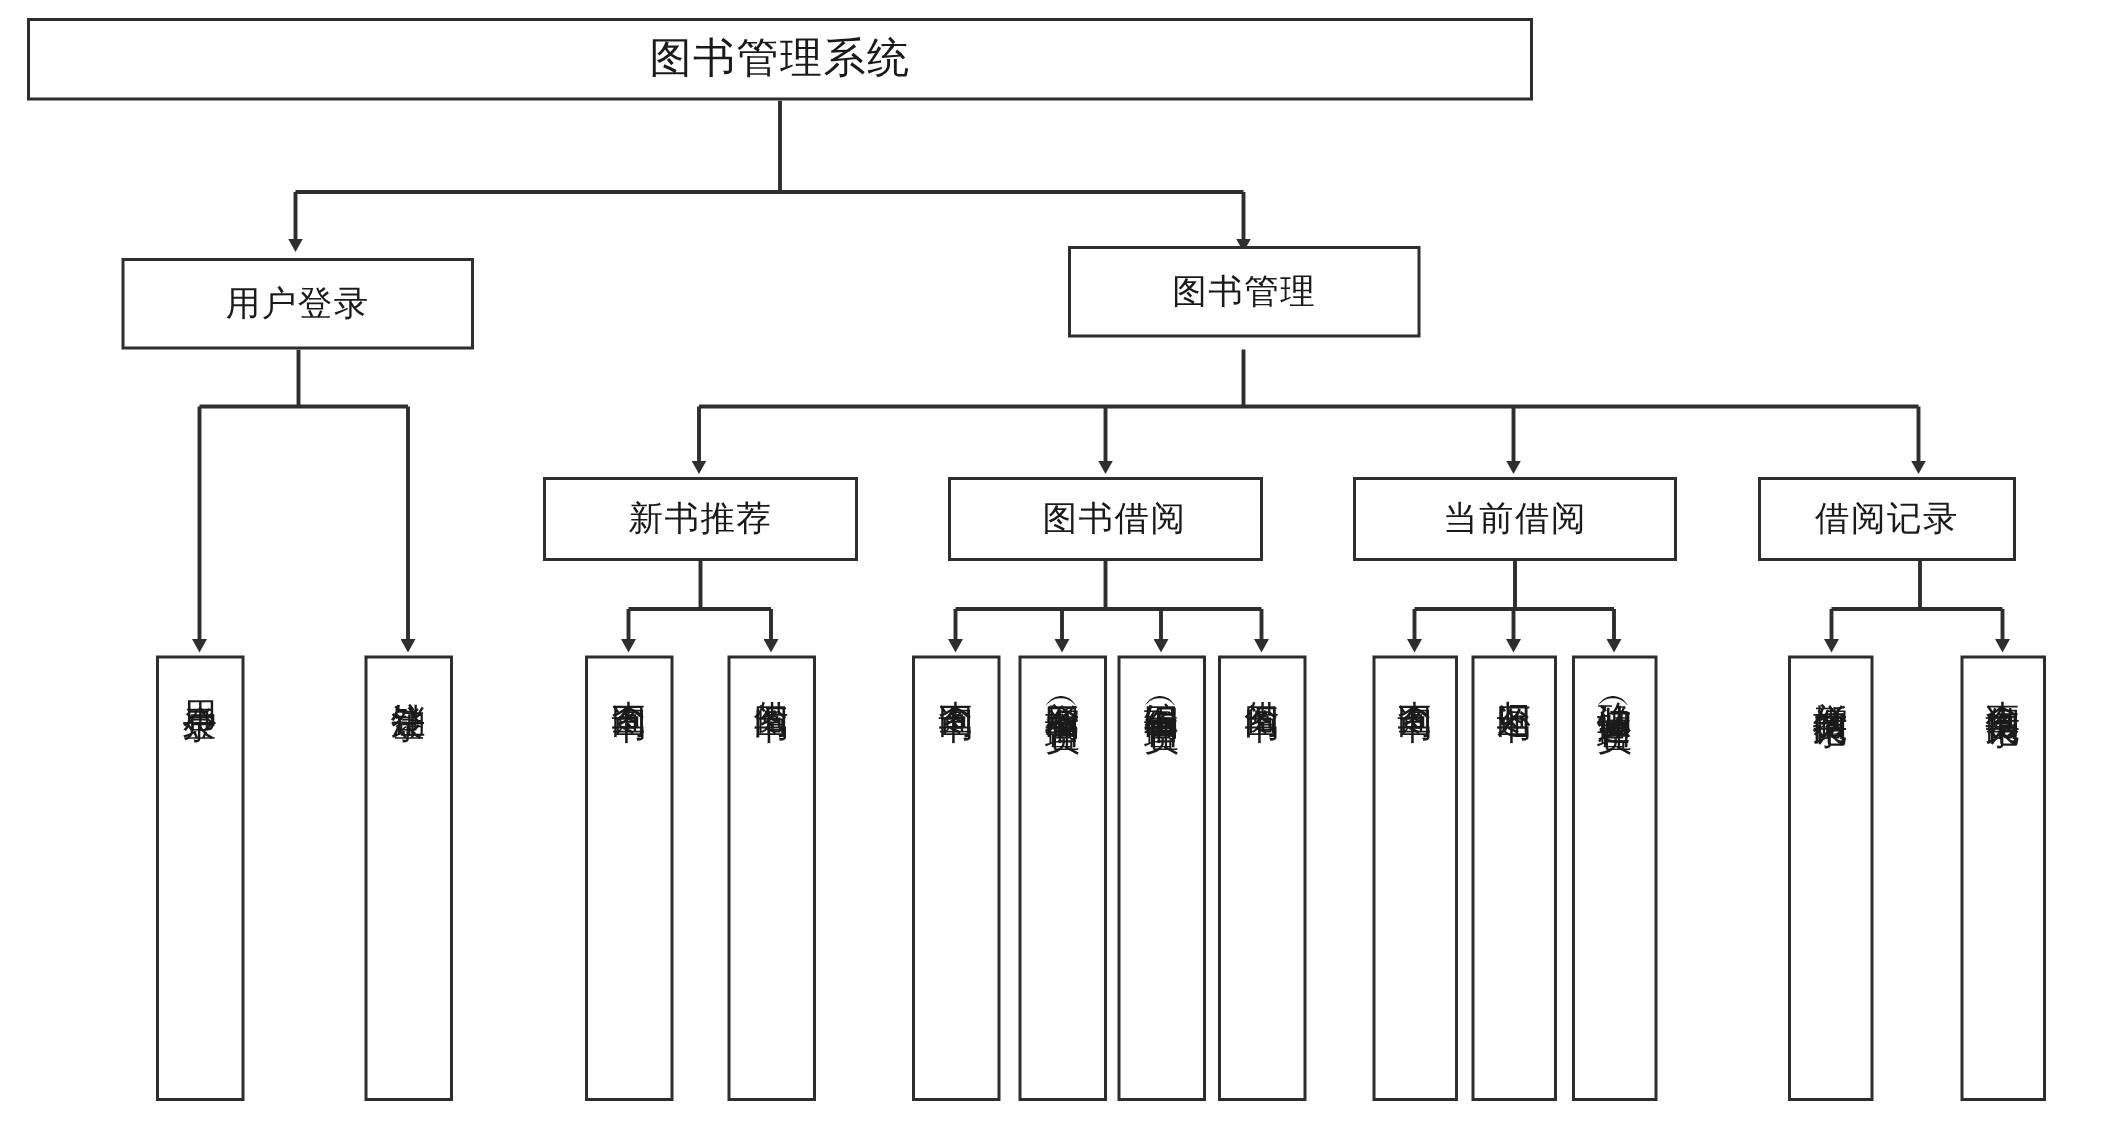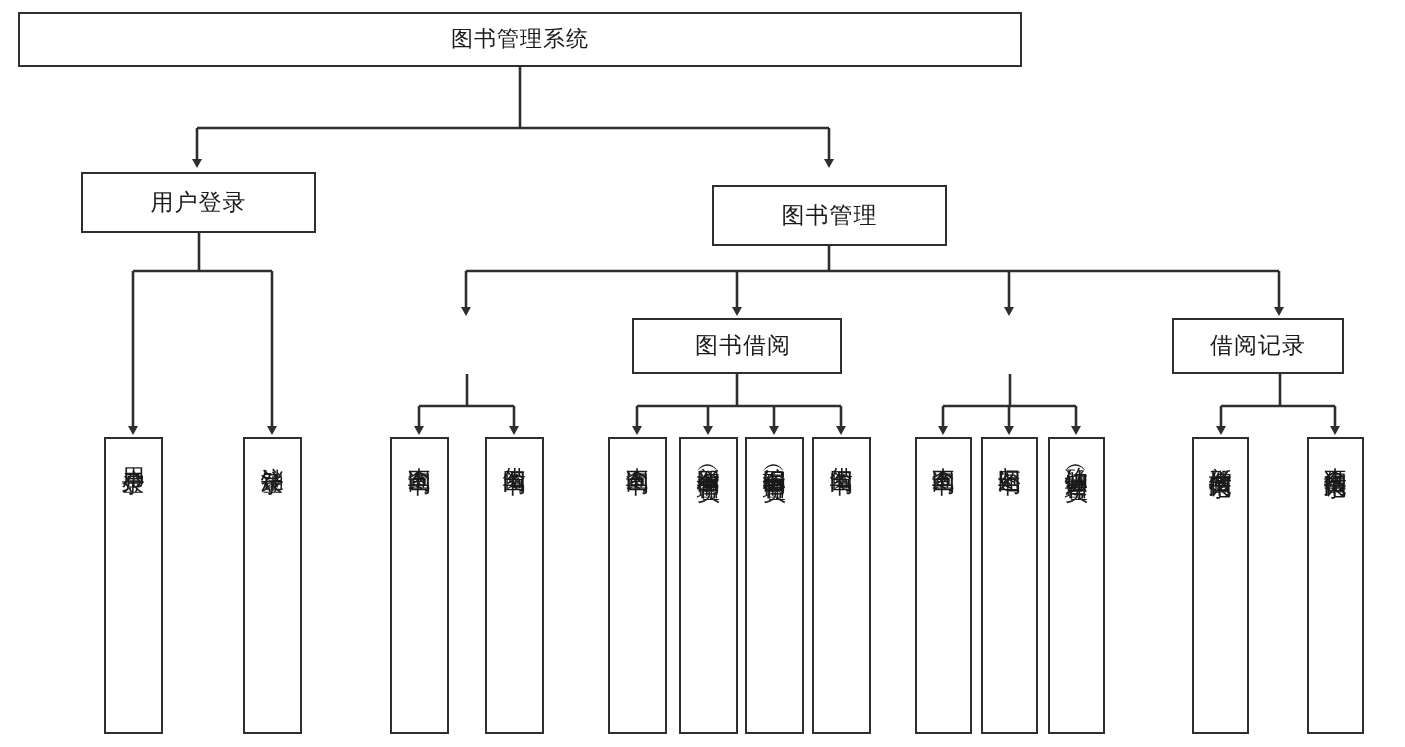--- a/index.html
+++ b/index.html
@@ -46,21 +46,21 @@
     align-items: flex-start;
     padding-top: 10px;
   }
   .node.vert .vtext {
     writing-mode: vertical-rl;
     text-orientation: upright;
     white-space: nowrap;
     display: block;
   }
   .node.root {
-    font-size: 22px;
+    font-size: 28px;
   }
   .watermark {
     position: absolute;
     font-size: 19px;
     color: #b9b9b9;
     white-space: nowrap;
     letter-spacing: 0.5px;
     pointer-events: none;
   }
 </style>
@@ -119,26 +119,32 @@
     </g>
   </svg>
 
   <div class="node horiz root" style="left:18px; top:12px; width:1004px; height:55px;">
     <span>图书管理系统</span>
   </div>
 
   <div class="node horiz" style="left:81px; top:172px; width:235px; height:61px;">
     <span>用户登录</span>
   </div>
-  <div class="node horiz" style="left:712px; top:185px; width:235px; height:61px;">
+  <div class="node horiz" style="left:712px; top:164px; width:235px; height:61px;">
     <span>图书管理</span>
   </div>
 
+  <div class="node horiz" style="left:362px; top:318px; width:210px; height:56px;">
+    <span>新书推荐</span>
+  </div>
   <div class="node horiz" style="left:632px; top:318px; width:210px; height:56px;padding-left:12px;">
     <span>图书借阅</span>
+  </div>
+  <div class="node horiz" style="left:902px; top:318px; width:216px; height:56px;">
+    <span>当前借阅</span>
   </div>
   <div class="node horiz" style="left:1172px; top:318px; width:172px; height:56px;">
     <span>借阅记录</span>
   </div>
 
   <div class="node vert" style="left:104px; top:437px; width:59px; height:297px;">
     <span class="vtext">用户登录</span>
   </div>
   <div class="node vert" style="left:243px; top:437px; width:59px; height:297px;">
     <span class="vtext">注销登录</span>

